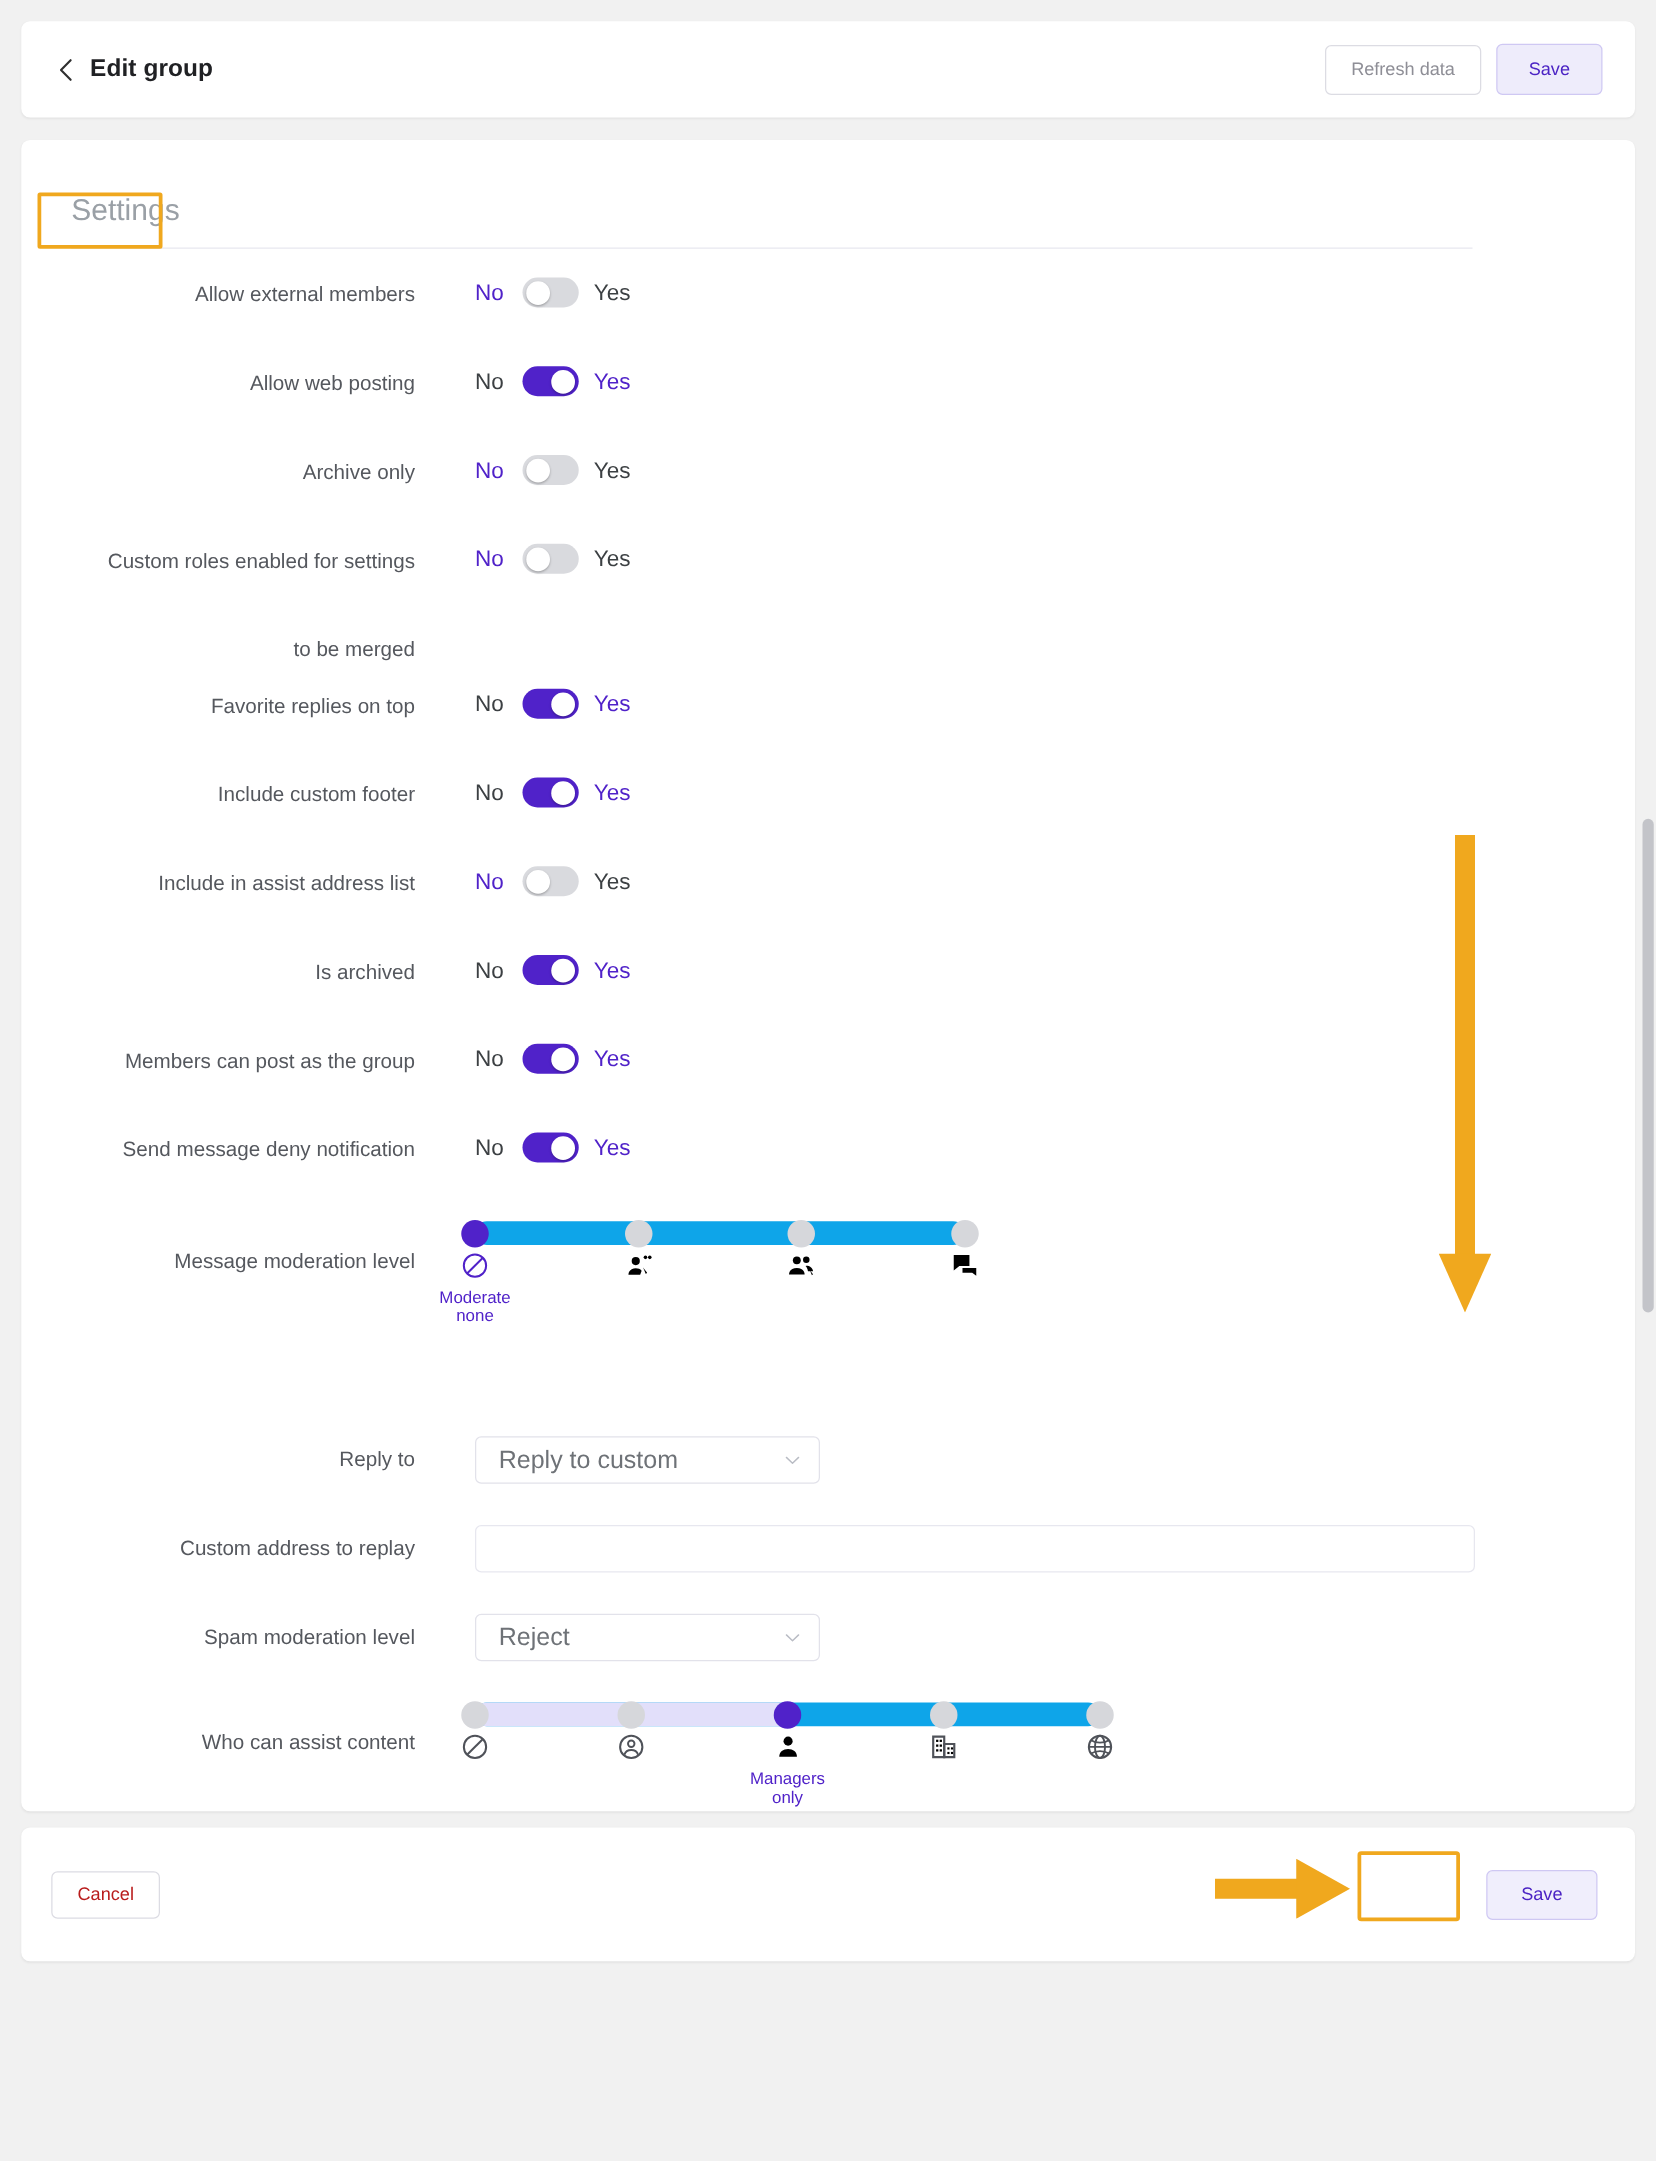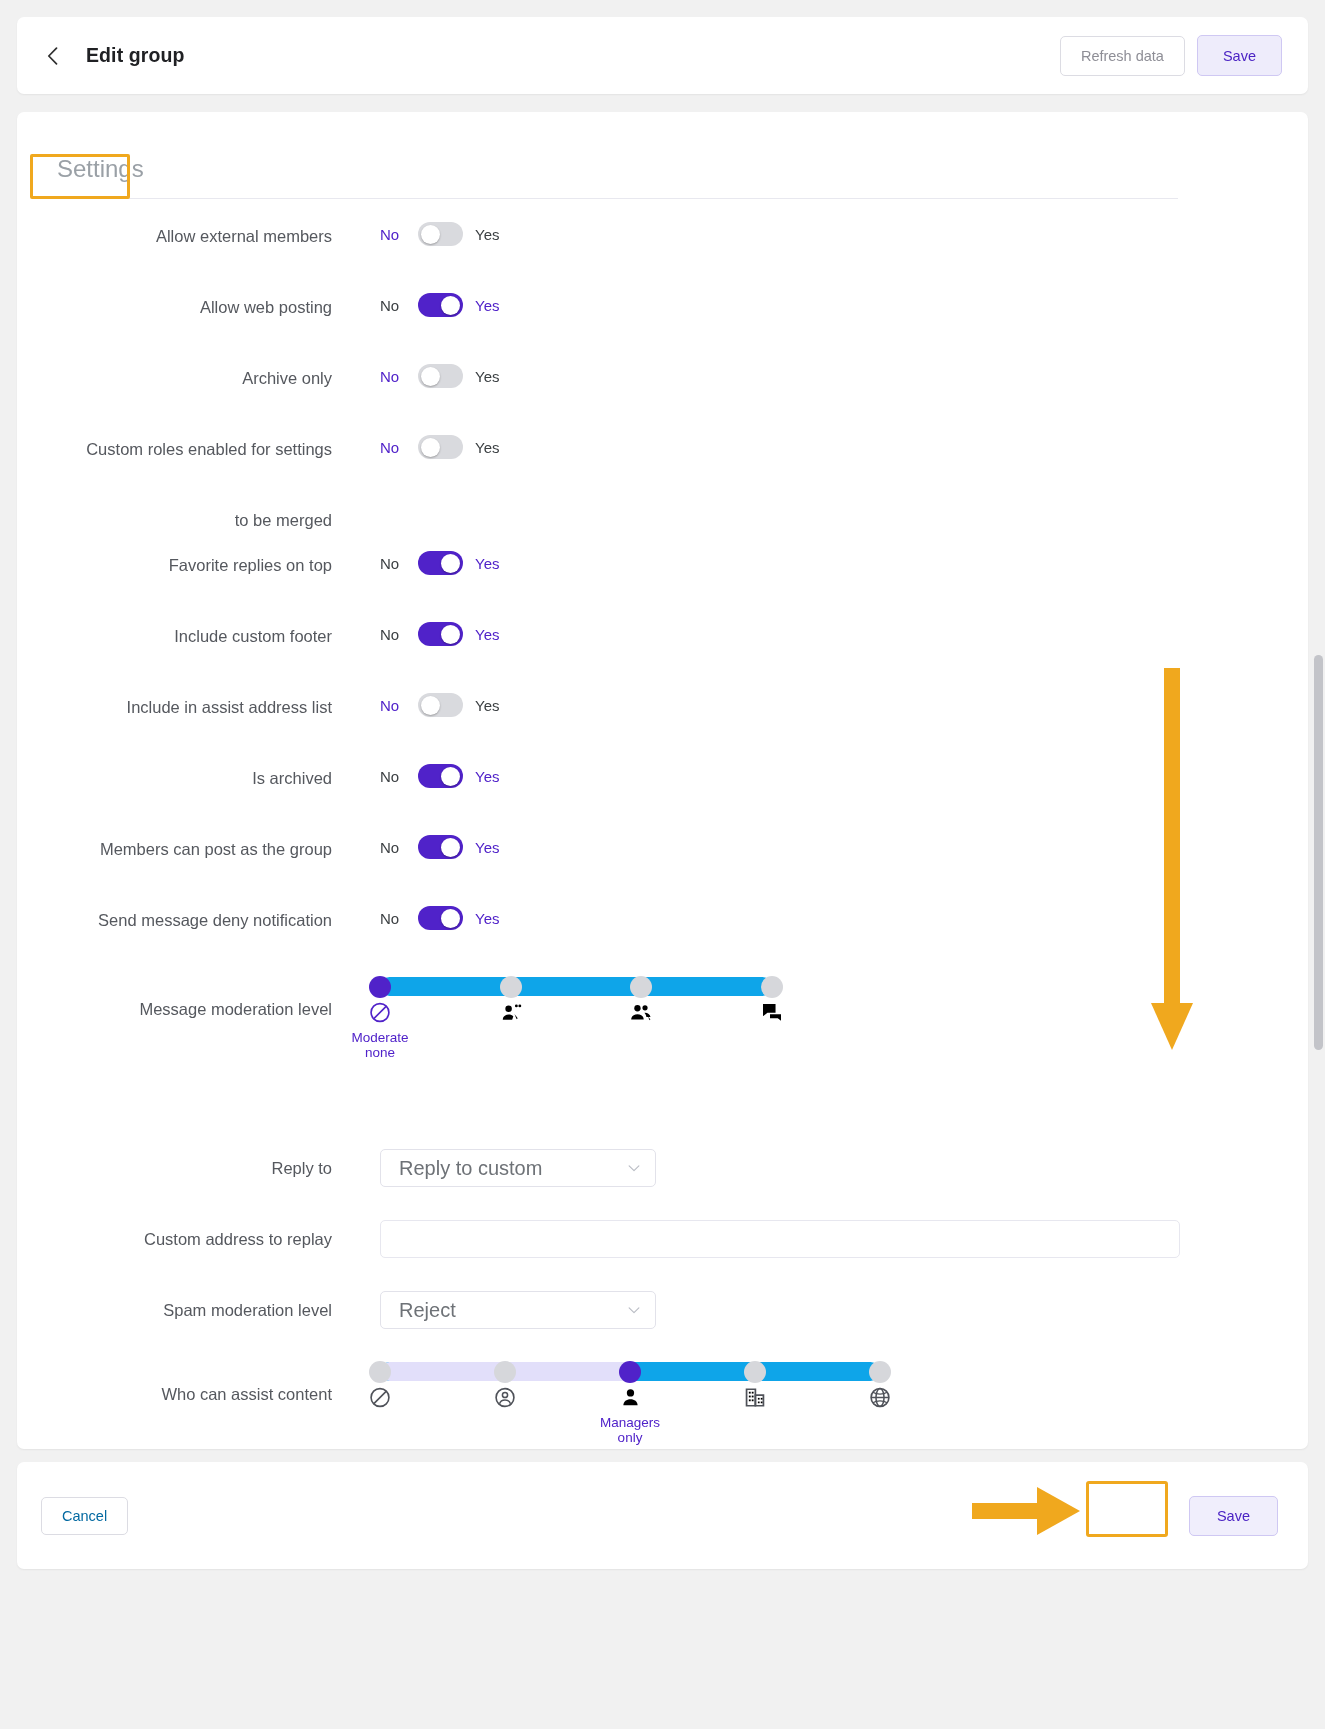--- a/index.html
+++ b/index.html
@@ -18,21 +18,21 @@
     background: #fff; border-radius: 7px;
     display: flex; align-items: center;
     box-shadow: 0 1px 2px rgba(0,0,0,.06);
   }
   .back-chevron {
     margin-left: 27px; width: 16px; height: 20px;
     display: flex; align-items: center; justify-content: center;
     color: #2f2f2f; cursor: pointer;
   }
   .header-title {
-    margin-left: 26px; font-size: 19.5px; font-weight: bold;
+    margin-left: 12px; font-size: 19.5px; font-weight: bold;
     color: #202124; letter-spacing: .1px;
   }
   .header-actions { margin-left: auto; margin-right: 26px; display: flex; gap: 12px; align-items: center; }
   .btn {
     border-radius: 5px; font-size: 14.5px; cursor: pointer;
     display: inline-flex; align-items: center; justify-content: center;
     font-family: "Liberation Sans", sans-serif;
   }
   .btn-outline {
     background: #fff; border: 1px solid #dcdce3; color: #8e8e96;
@@ -73,21 +73,21 @@
     min-height: 71px;
   }
   .row-label {
     width: 311px; text-align: right;
     font-size: 16.5px; color: #55585e; line-height: 1.33;
     padding-top: 4px; flex: 0 0 311px;
   }
   .row-ctrl { margin-left: 48px; display: flex; align-items: center; }
 
   
-  .tgl-word { font-size: 15px; line-height: 1; }
+  .tgl-word { font-size: 18px; line-height: 1; }
   .tgl-no { width: 26px; text-align: left; }
   .tgl-yes { margin-left: 12px; }
   .on  { color: #5022c9; }
   .off { color: #3c4043; }
   .switch {
     width: 45px; height: 24px; border-radius: 12px;
     position: relative; margin-left: 12px; cursor: pointer;
     transition: background .15s;
   }
   .switch.s-off { background: #d9dade; }
@@ -149,21 +149,21 @@
   
   .footer-card {
     position: absolute; left: 17px; top: 1462px;
     width: 1291px; height: 107px;
     background: #fff; border-radius: 7px;
     display: flex; align-items: center;
     box-shadow: 0 1px 2px rgba(0,0,0,.06);
   }
   .btn-cancel {
     margin-left: 24px; background: #fff; border: 1px solid #dcdce3;
-    color: #0369a1; height: 38px; padding: 0 20px;
+    color: #b91c1c; height: 38px; padding: 0 20px;
     border-radius: 5px; font-size: 14.5px; cursor: pointer;
   }
   .footer-save {
     position: absolute; right: 30px;
     background: #f0eefc; border: 1px solid #cfc8f3; color: #4b23c4;
     height: 40px; padding: 0 27px; border-radius: 5px;
     font-size: 14.5px; cursor: pointer;
   }
   .save-hl {
     position: absolute; left: 1086px; top: 1481px;

